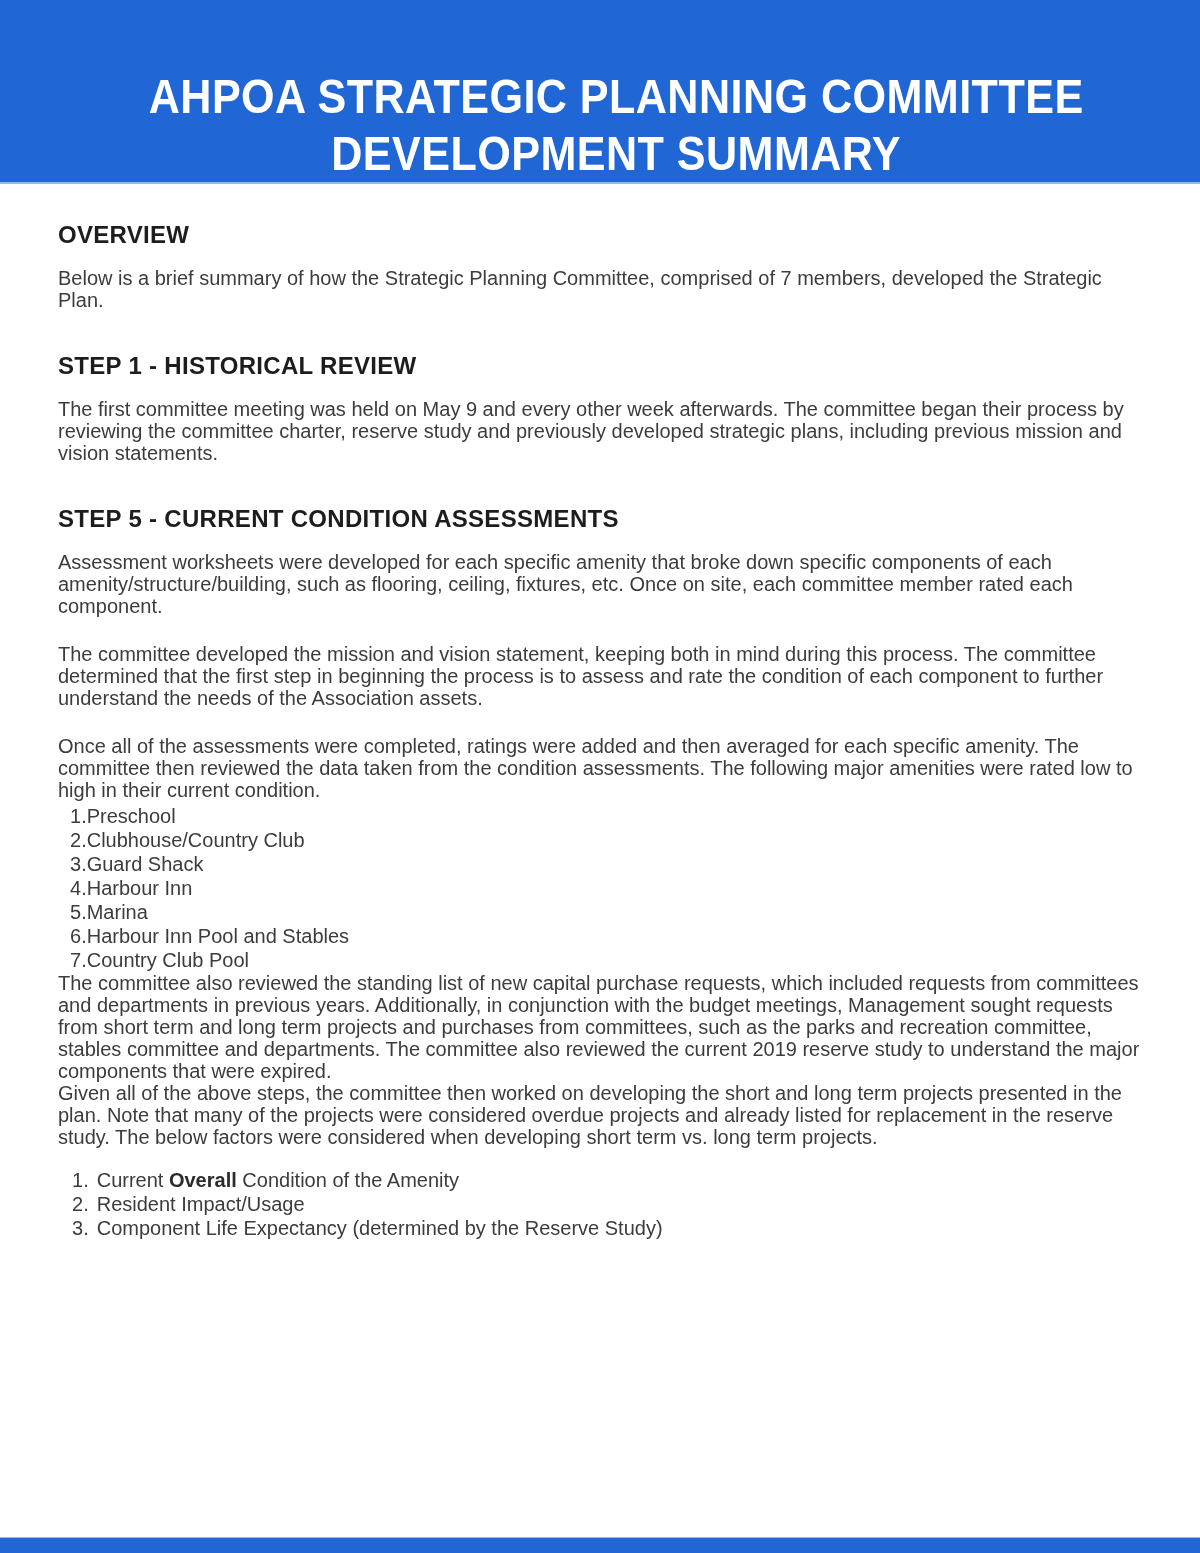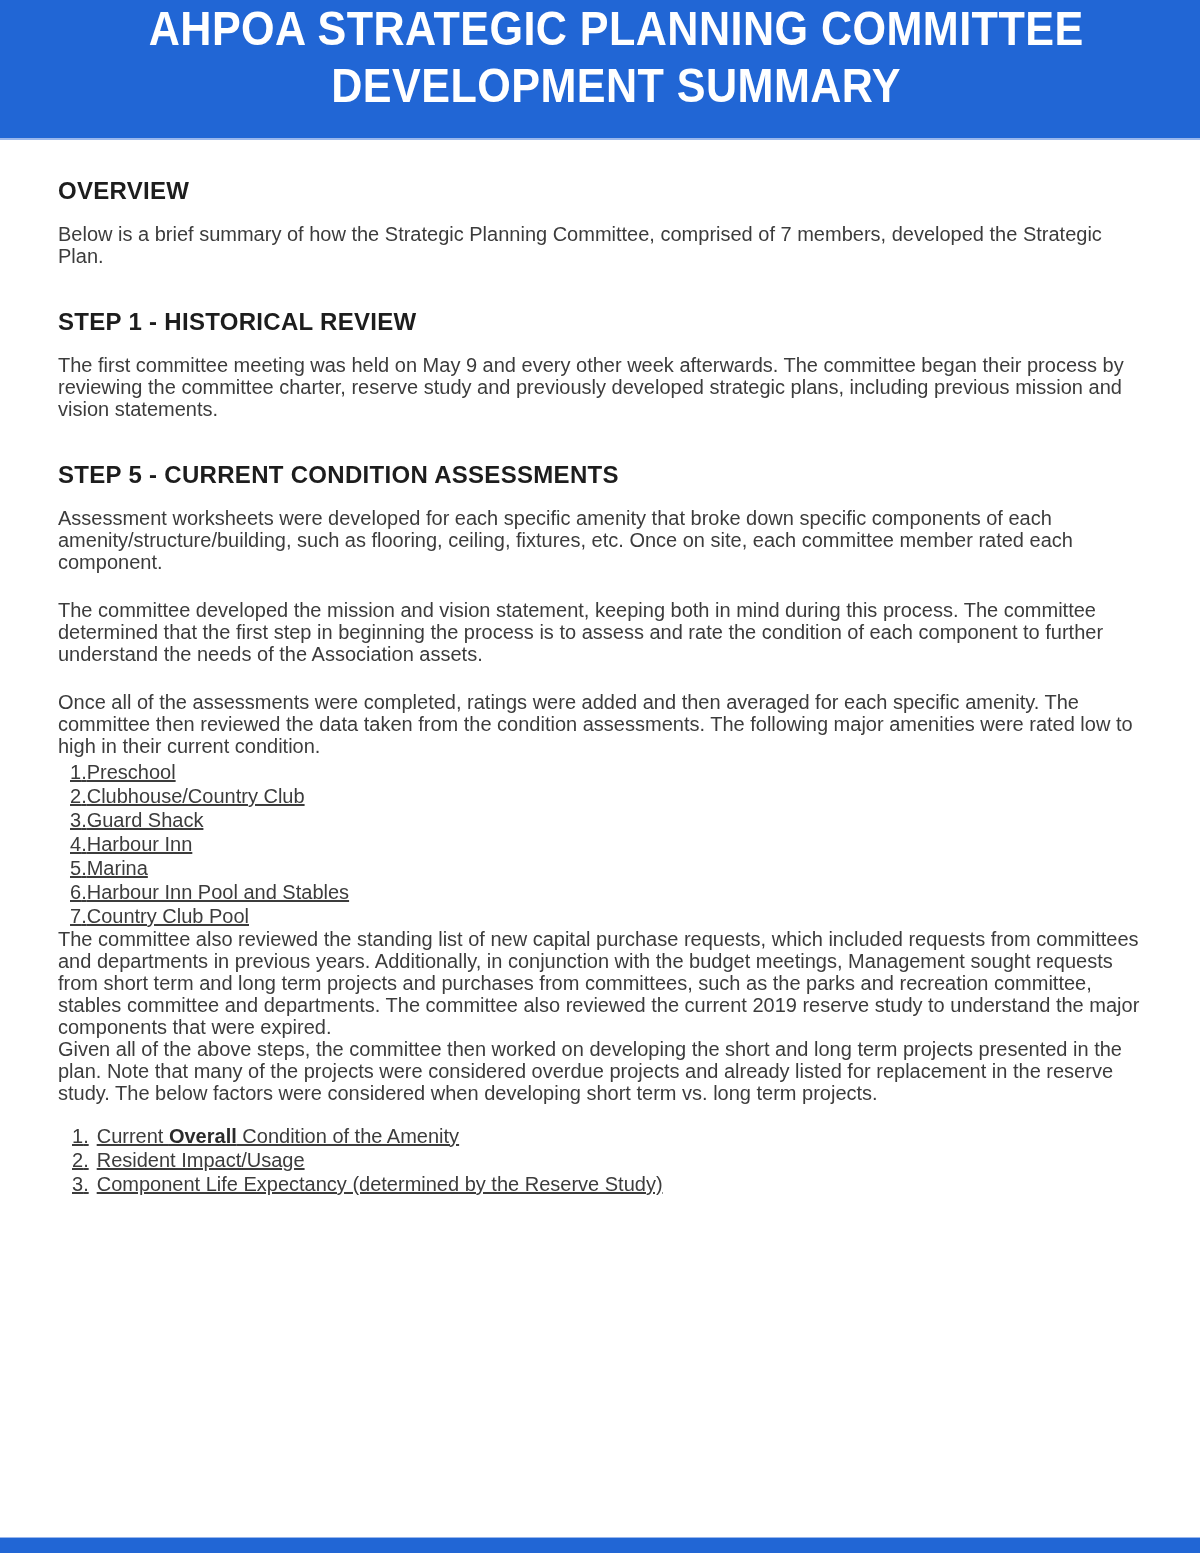--- a/index.html
+++ b/index.html
@@ -15,25 +15,25 @@
     height: 1553px;
     background: #ffffff;
     position: relative;
     overflow: hidden;
     font-family: "Liberation Sans", "DejaVu Sans", sans-serif;
   }
 
   
   .banner {
     width: 100%;
-    height: 140px;
+    height: 184px;
     background: var(--banner-blue);
     border-bottom: 2px solid var(--banner-edge);
     display: flex;
-    align-items: flex-start;
+    align-items: flex-end;
     justify-content: center;
     padding-left: 32px;
   }
   .banner-title {
     color: #ffffff;
     font-weight: 700;
     font-size: 49px;
     line-height: 57px;
     text-align: center;
     letter-spacing: 0.5px;
@@ -67,21 +67,21 @@
 
   ol.num-list {
     list-style: none;
     counter-reset: item;
     margin: 3px 0 0 0;
     padding: 0 0 0 12px;
     font-size: 20px;
     line-height: 24px;
     color: var(--body-text);
   }
-  ol.num-list li { counter-increment: item; text-decoration: underline; }
+  ol.num-list li { counter-increment: item; }
   ol.num-list li::before { content: counter(item) "."; }
   ol.num-list.tight li::before { margin-right: 0; }
   ol.num-list.spaced { padding-left: 14px; margin-top: 20px; }
   ol.num-list.spaced li::before { margin-right: 8px; }
   ol.num-list strong { font-weight: 700; color: #2b2b2b; }
 
   
   .footer-bar {
     position: absolute;
     left: 0;

